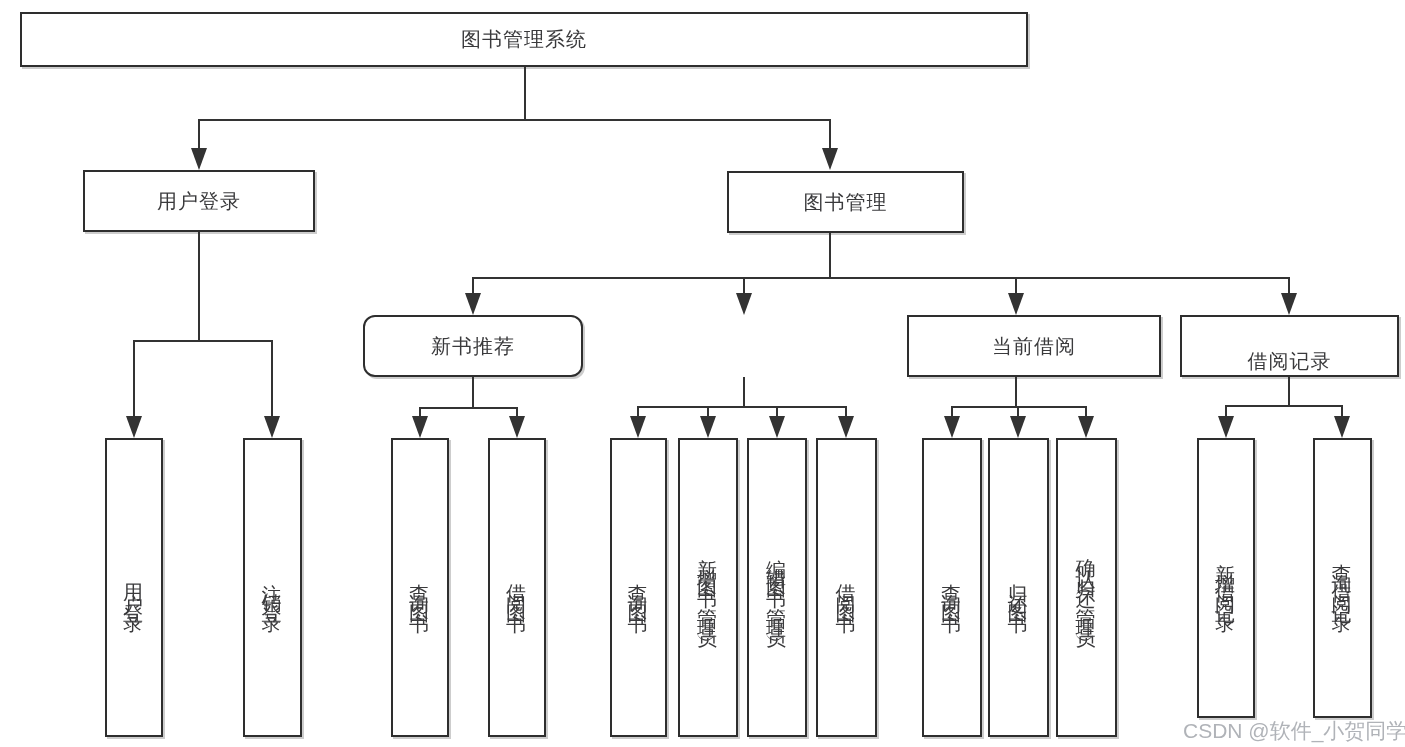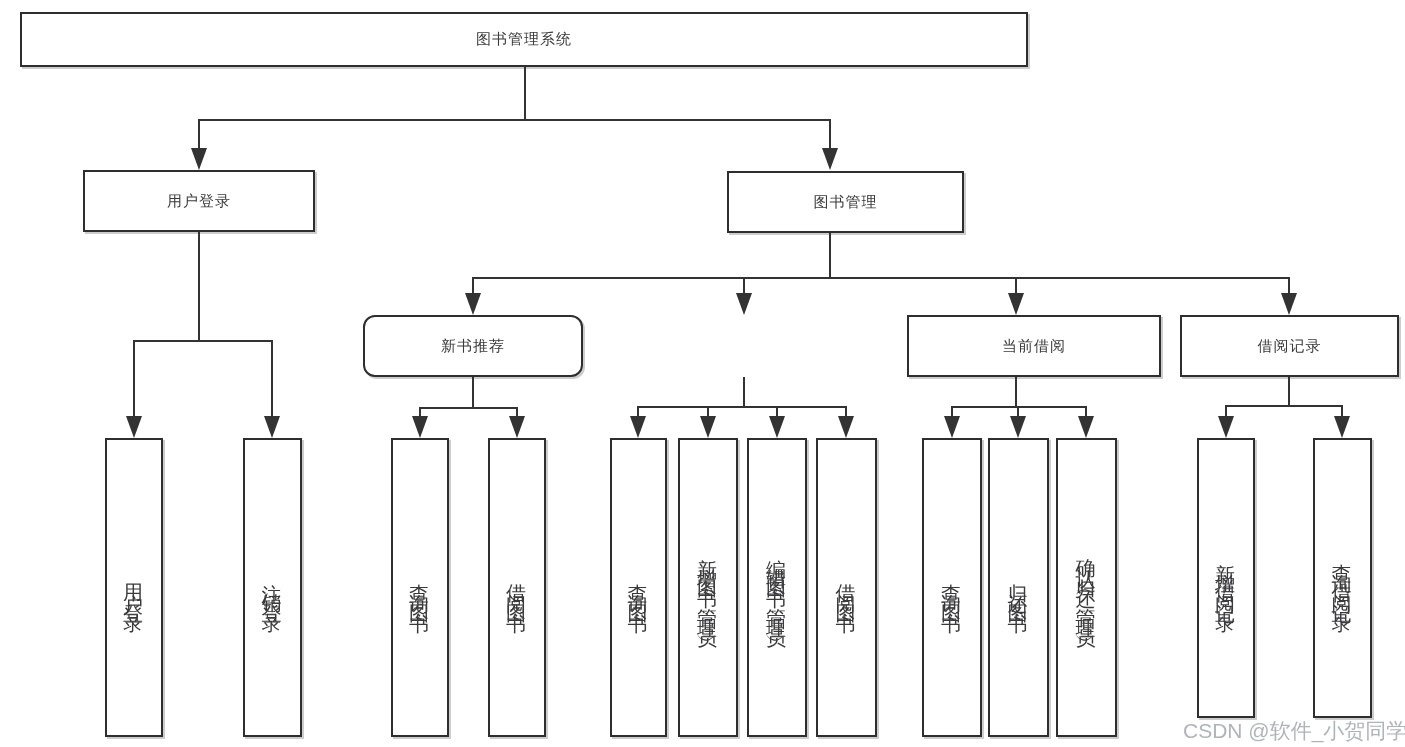--- a/index.html
+++ b/index.html
@@ -13,21 +13,21 @@
   
   .box{
     position:absolute;
     background:#ffffff;
     border:2px solid #2e2e2e;
     box-shadow:2px 2px 0 #cdcdcd;
     display:flex;align-items:center;justify-content:center;
     box-sizing:border-box;
     color:#3a3a3c;
   }
-  .hnode .lbl{font-size:15px;letter-spacing:1px;white-space:nowrap;}
+  .hnode .lbl{font-size:20px;letter-spacing:1px;white-space:nowrap;}
   .leaf .vlbl{
     writing-mode:vertical-rl;
     text-orientation:mixed;
     font-size:20px;
     letter-spacing:10px;
     white-space:nowrap;
   }
   
   .vl{position:absolute;width:2px;background:#333333;}
   .hl{position:absolute;height:2px;background:#333333;}
@@ -35,21 +35,21 @@
       border-left:8px solid transparent;
       border-right:8px solid transparent;
       border-top:22px solid #333333;}
   
   #n-root {left:20px;  top:12px;  width:1008px;height:55px;}
   #n-l2-0 {left:83px;  top:170px; width:232px; height:62px;}
   #n-l2-1 {left:727px; top:171px; width:237px; height:62px;}
   #n-l3-0 {left:363px; top:315px; width:220px; height:62px;border-radius:12px;}
   #n-l3-1 {left:635px; top:315px; width:218px; height:62px;}
   #n-l3-2 {left:907px; top:315px; width:254px; height:62px;}
-  #n-l3-3 {left:1180px;top:315px; width:219px; height:62px;}
+  #n-l3-3 {left:1180px;top:315px; width:219px; height:62px;align-items:flex-end;}
   #leaf-0 {left:105px; top:438px; width:58px;  height:299px;}
   #leaf-1 {left:243px; top:438px; width:59px;  height:299px;}
   #leaf-2 {left:391px; top:438px; width:58px;  height:299px;}
   #leaf-3 {left:488px; top:438px; width:58px;  height:299px;}
   #leaf-4 {left:610px; top:438px; width:57px;  height:299px;}
   #leaf-5 {left:678px; top:438px; width:60px;  height:299px;}
   #leaf-6 {left:747px; top:438px; width:60px;  height:299px;}
   #leaf-7 {left:816px; top:438px; width:61px;  height:299px;}
   #leaf-8 {left:922px; top:438px; width:60px;  height:299px;}
   #leaf-9 {left:988px; top:438px; width:61px;  height:299px;}

